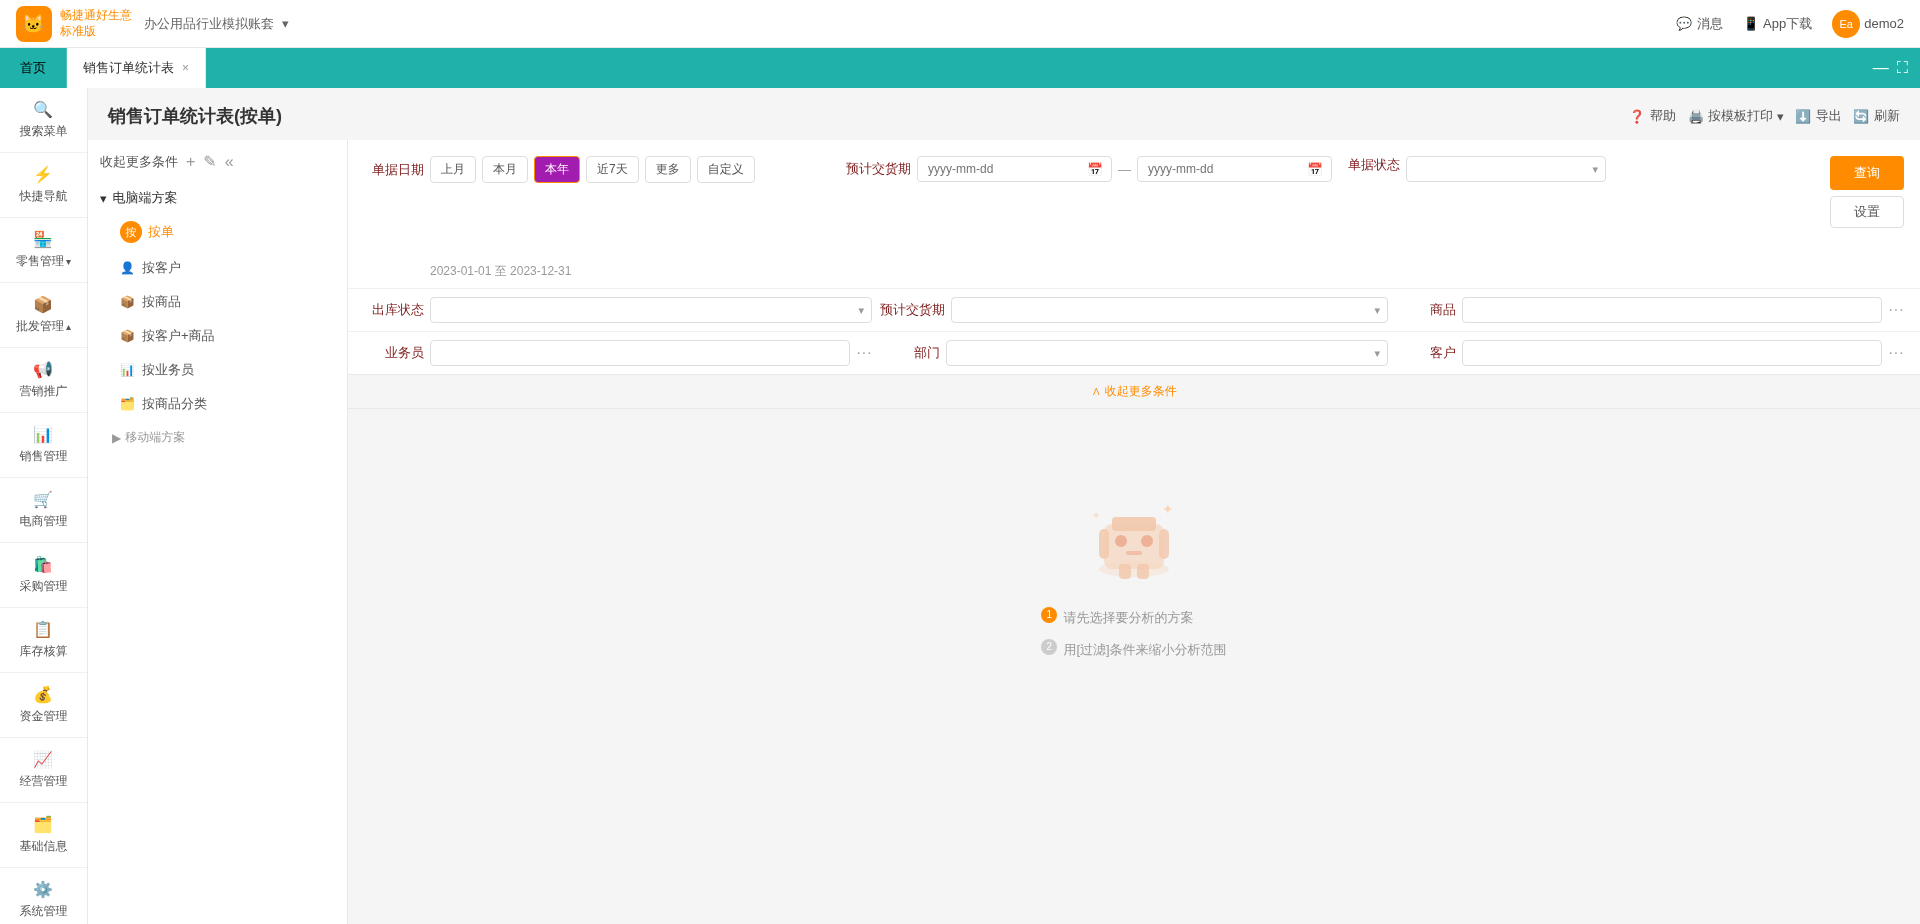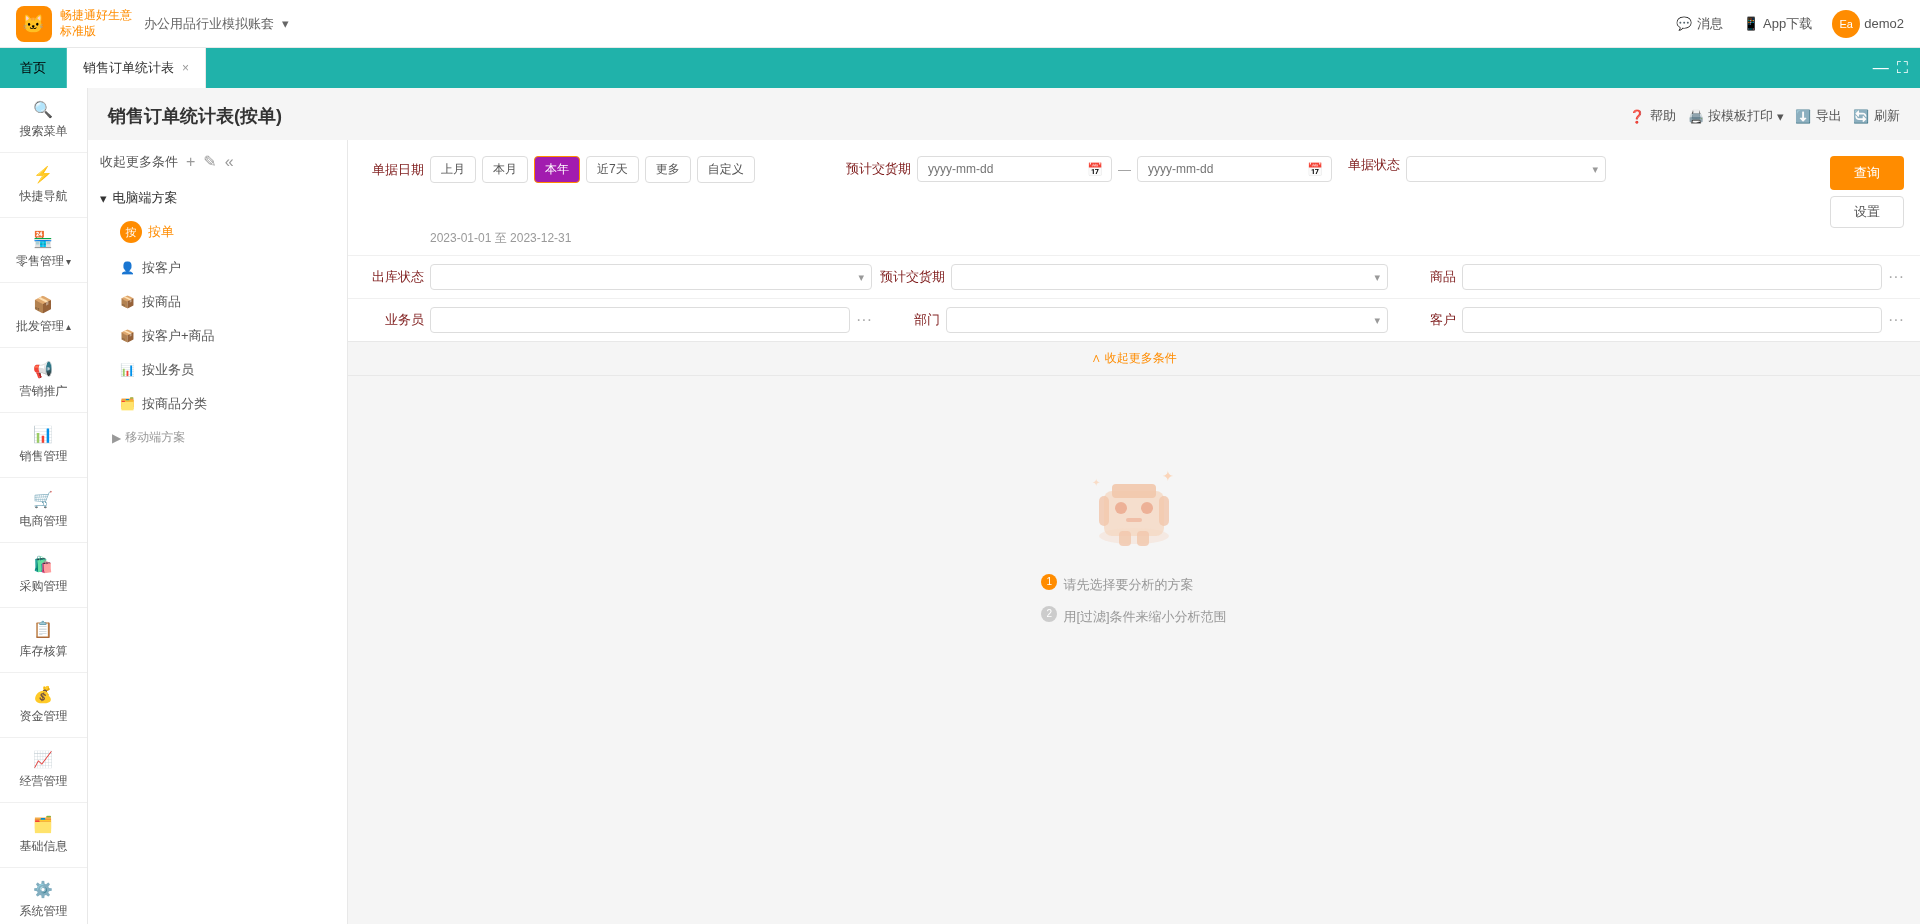--- a/index.html
+++ b/index.html
@@ -438,21 +438,21 @@
               </div>
               <span style="color:#ccc; font-size:11px;"></span>
             </div>
 
             <div style="display:flex; flex-direction:column; gap:6px; margin-left:8px;">
               <button class="btn-query">查询</button>
               <button class="btn-settings">设置</button>
             </div>
           </div>
 
-          <div style="padding: 2px 16px 8px calc(16px + 60px + 6px);">
+          <div style="padding: 2px 16px 8px calc(16px + 60px + 6px); margin-top: 33px;">
             <span class="date-range-text">2023-01-01 至 2023-12-31</span>
           </div>
 
           <div style="display:flex; align-items:center; padding: 8px 16px; gap: 8px; border-top: 1px solid #f0f0f0;">
             <div style="display:flex; align-items:center; gap:6px; flex:1;justify-content:flex-end;">
               <span class="filter-label">出库状态</span>
               <div class="filter-select-wrapper" style="flex:1;">
                 <select class="filter-select" style="width:100%;">
                   <option value=""></option>
                 </select>

